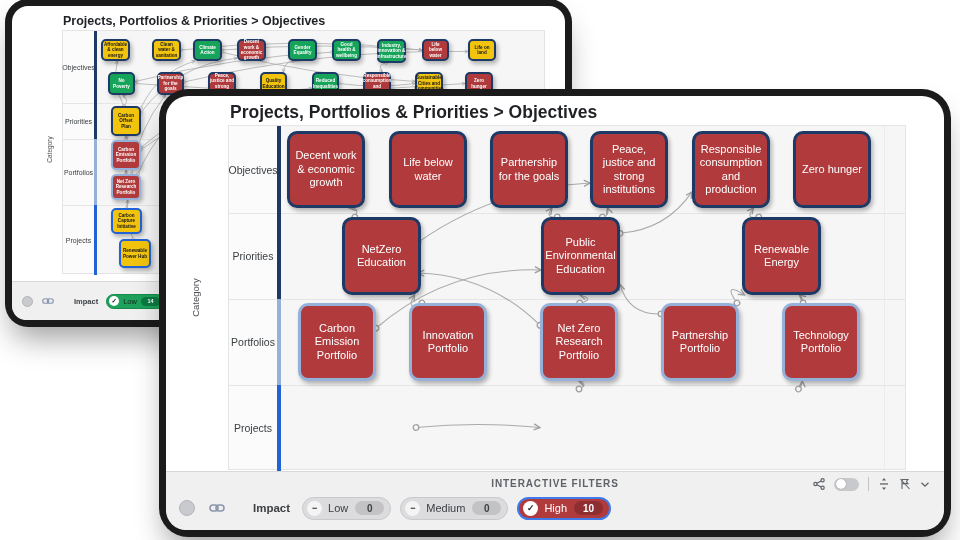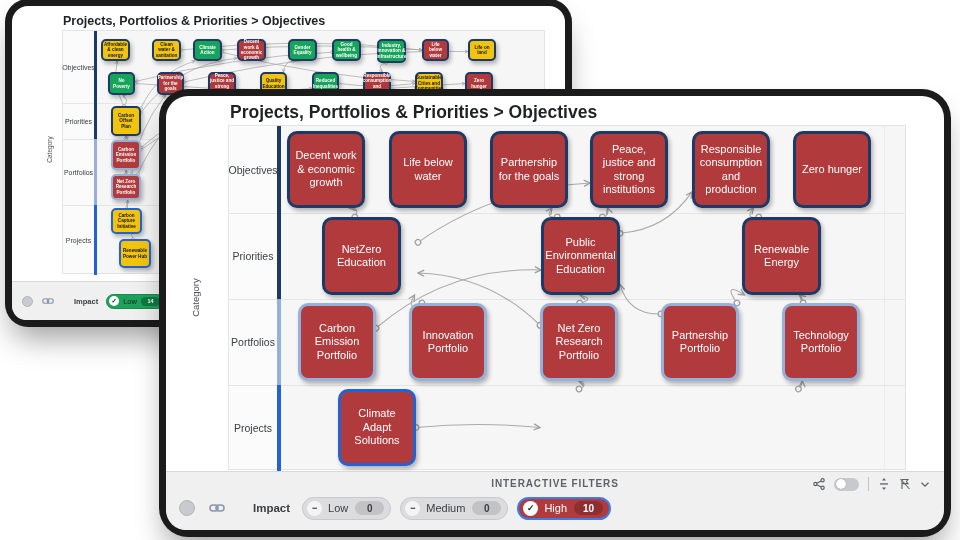--- a/index.html
+++ b/index.html
@@ -227,29 +227,28 @@
       <path d="M413.68023255813955,207 Q429.74756680718076,203.27902732803216 413.81976744186045,199" fill="none" stroke="#aaaaaa" stroke-width="1.1" marker-start="url(#c-front)" marker-end="url(#a-front)"></path>
       <path d="M454,137.29734219269102 Q499.96617526761713,133.94630509902214 526,95.91528239202657" fill="none" stroke="#aaaaaa" stroke-width="1.1" marker-start="url(#c-front)" marker-end="url(#a-front)"></path>
     </svg>
   <div class="nodes" style="width: 778px; height: 434px;">
       <div class="node c-red b-navy" style="left: 121px; top: 35px; width: 78px; height: 77px;">Decent work &amp; economic growth</div>
       <div class="node c-red b-navy" style="left: 223px; top: 35px; width: 78px; height: 77px;">Life below water</div>
       <div class="node c-red b-navy" style="left: 324px; top: 35px; width: 78px; height: 77px;">Partnership for the goals</div>
       <div class="node c-red b-navy" style="left: 424px; top: 35px; width: 78px; height: 77px;">Peace, justice and strong institutions</div>
       <div class="node c-red b-navy" style="left: 526px; top: 35px; width: 78px; height: 77px;">Responsible consumption and production</div>
       <div class="node c-red b-navy" style="left: 627px; top: 35px; width: 78px; height: 77px;">Zero hunger</div>
-      <div class="node c-red b-navy" style="left: 156px; top: 121px; width: 79px; height: 78px;">NetZero Education</div>
+      <div class="node c-red b-navy" style="left: 176px; top: 121px; width: 79px; height: 78px;">NetZero Education</div>
       <div class="node c-red b-navy" style="left: 576px; top: 121px; width: 79px; height: 78px;">Renewable Energy</div>
       <div class="node c-red b-navy" style="left: 375px; top: 121px; width: 79px; height: 78px;">Public Environmental Education</div>
       <div class="node c-red b-lightblue" style="left: 132px; top: 207px; width: 78px; height: 78px;">Carbon Emission Portfolio</div>
       <div class="node c-red b-lightblue" style="left: 243px; top: 207px; width: 78px; height: 78px;">Innovation Portfolio</div>
       <div class="node c-red b-lightblue" style="left: 374px; top: 207px; width: 78px; height: 78px;">Net Zero Research Portfolio</div>
       <div class="node c-red b-lightblue" style="left: 495px; top: 207px; width: 78px; height: 78px;">Partnership Portfolio</div>
       <div class="node c-red b-lightblue" style="left: 616px; top: 207px; width: 78px; height: 78px;">Technology Portfolio</div>
-      <div class="node c-red b-blue" style="left: 172px; top: 293px; width: 78px; height: 77px;">Climate Adapt Solutions</div>
     </div>
   <div class="filterbar">
     <div class="fb-label">INTERACTIVE FILTERS</div>
     <div class="fb-icons">
       <span>
         <svg class="ic" width="12" height="12" viewBox="0 0 12 12">
             <g fill="none" stroke="#5f6368" stroke-width="1.2">
               <circle cx="2.4" cy="6" r="1.6"></circle>
               <circle cx="9.6" cy="2.2" r="1.6"></circle>
               <circle cx="9.6" cy="9.8" r="1.6"></circle>

